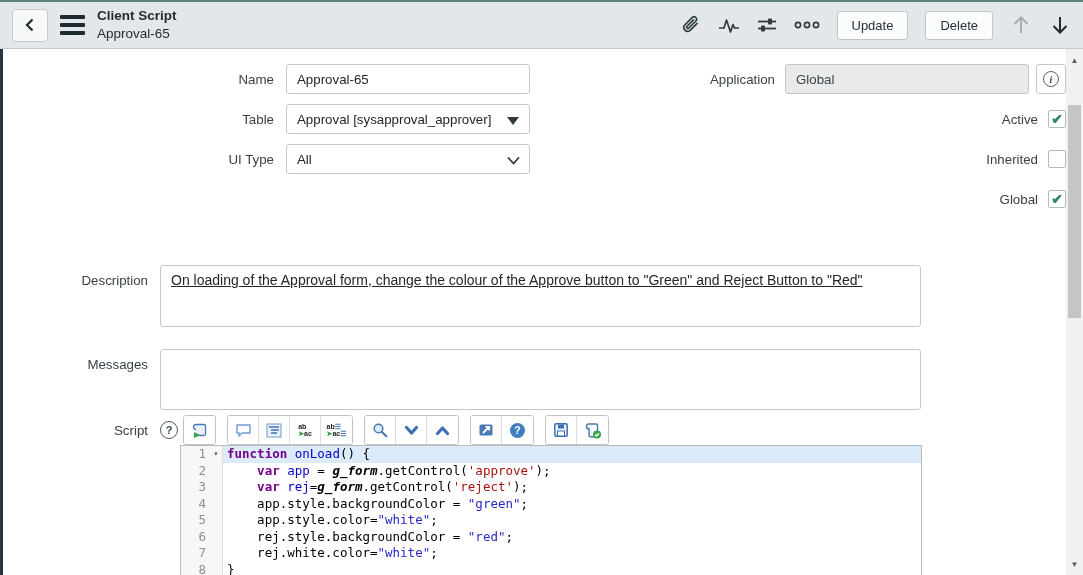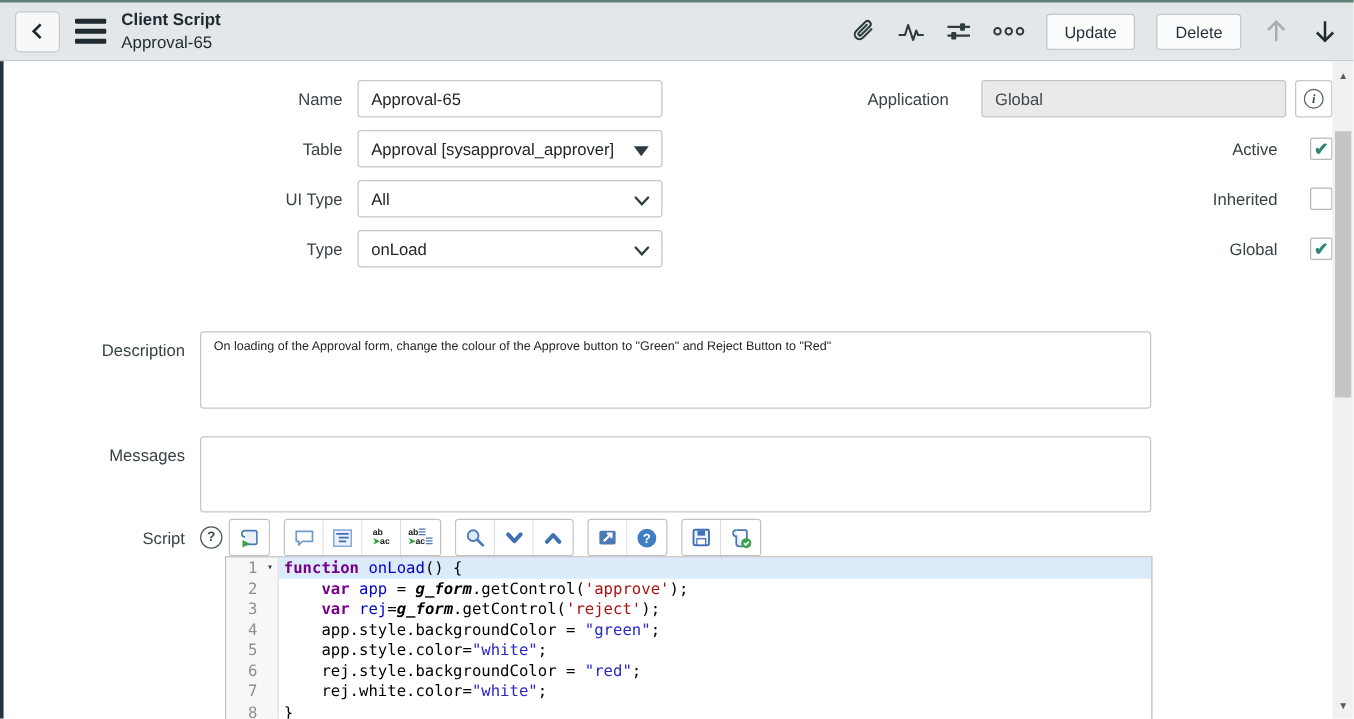--- a/index.html
+++ b/index.html
@@ -37,21 +37,21 @@
   .sb-thumb { position:absolute; left:2px; width:13px; top:56px; height:213px; background:#c5c5c5; cursor:pointer; }
 
   
   .content { position:absolute; left:3px; top:49px; right:17px; bottom:0; background:#fff; padding-top:15px; }
   .row2 { display:flex; }
   .col { display:flex; flex-direction:column; gap:10px; }
   .col-left { width:527px; }
   .col-right { flex:1; }
   .frow { display:flex; align-items:center; height:30px;justify-content:flex-end; }
   .flabel { width:157px; padding-right:12px; text-align:right; font-size:13.3px; color:#384247; flex:none; }
-  .flabel2 { width:147px; padding-right:26px; text-align:right; font-size:13.3px; color:#384247; flex:none; }
+  .flabel2 { width:147px; padding-right:10px; text-align:right; font-size:13.3px; color:#384247; flex:none; }
   .finput {
     width:244px; height:30px; border:1px solid #c3c7ca; border-radius:3px; background:#fff;
     font-family:inherit; font-size:13.3px; color:#22272b; padding:0 10px;
   }
   .fselect { position:relative; width:244px; height:30px; border:1px solid #c3c7ca; border-radius:3px; background:#fff;
     display:flex; align-items:center; padding:0 10px; font-size:13.3px; cursor:pointer; }
   .fselect .caret-solid { position:absolute; right:10px; top:12px; width:0; height:0;
     border-left:6px solid transparent; border-right:6px solid transparent; border-top:8px solid #2e3b41; }
   .fselect .caret-chev { position:absolute; right:9px; top:9px; }
   .readonly { background:#e8eaeb; color:#3f4549; }
@@ -60,21 +60,21 @@
   .icircle { width:16px; height:16px; border:1.3px solid #57646c; border-radius:50%; color:#3b4a52;
     font-size:10px; font-weight:bold; display:flex; align-items:center; justify-content:center; font-style:italic; font-family:"Liberation Serif", serif;}
   .checkbox { width:18px; height:18px; border:1px solid #b4b9bd; border-radius:2px; background:#fff;
     display:flex; align-items:center; justify-content:center; cursor:pointer; }
   .checkbox.checked::after { content:"\2714"; color:#2e8575; font-size:14px; font-weight:bold; line-height:1; }
 
   .spacer51 { height:51px; }
   .arearow { display:flex; margin-bottom:22px; }
   .arearow .flabel { padding-top:8px; }
   .ftextarea { width:761px; border:1px solid #c3c7ca; border-radius:3px; resize:none;
-    font-family:inherit; font-size:10px; color:#22272b; padding:6px 10px; }
+    font-family:inherit; font-size:14px; color:#22272b; padding:6px 10px;text-decoration:underline; }
   .desc-ta { height:62px; } .msg-ta { height:61px; }
 
   
   .scriptrow { display:flex; align-items:center; margin-top:-3px; height:30px; }
   .help-circ { width:18px; height:18px; border:1.4px solid #4e5b63; border-radius:50%; color:#3b4a52;
     font-size:11px; font-weight:bold; display:flex; align-items:center; justify-content:center; cursor:pointer; flex:none;}
   .tb-wrap { display:flex; align-items:center; gap:11px; margin-left:5px; }
   .tb-group { display:flex; border:1px solid #bfc3c7; border-radius:3px; background:#fff; overflow:hidden; }
   .tb-btn { width:31px; height:28px; display:flex; align-items:center; justify-content:center;
     border-right:1px solid #dcdfe2; cursor:pointer; background:#fff; }
@@ -181,31 +181,20 @@
         <div class="flabel">UI Type</div>
         <div class="fselect">
           <span>All</span>
           <span class="caret-chev">
             <svg width="13" height="10" viewBox="0 0 13 10">
                 <polyline points="1.5,2 6.5,7.5 11.5,2" fill="none" stroke="#2e3b41" stroke-width="1.8" stroke-linecap="round"></polyline>
               </svg>
           </span>
         </div>
       </div>
-      <div class="frow">
-        <div class="flabel">Type</div>
-        <div class="fselect">
-          <span>onLoad</span>
-          <span class="caret-chev">
-            <svg width="13" height="10" viewBox="0 0 13 10">
-                <polyline points="1.5,2 6.5,7.5 11.5,2" fill="none" stroke="#2e3b41" stroke-width="1.8" stroke-linecap="round"></polyline>
-              </svg>
-          </span>
-        </div>
-      </div>
     </div>
     <div class="col col-right">
       <div class="frow">
         <div class="flabel2">Application</div>
         <input class="finput readonly" readonly="" value="Global" style="">
         <div class="info-btn">
           <span class="icircle">i</span>
         </div>
       </div>
       <div class="frow">

